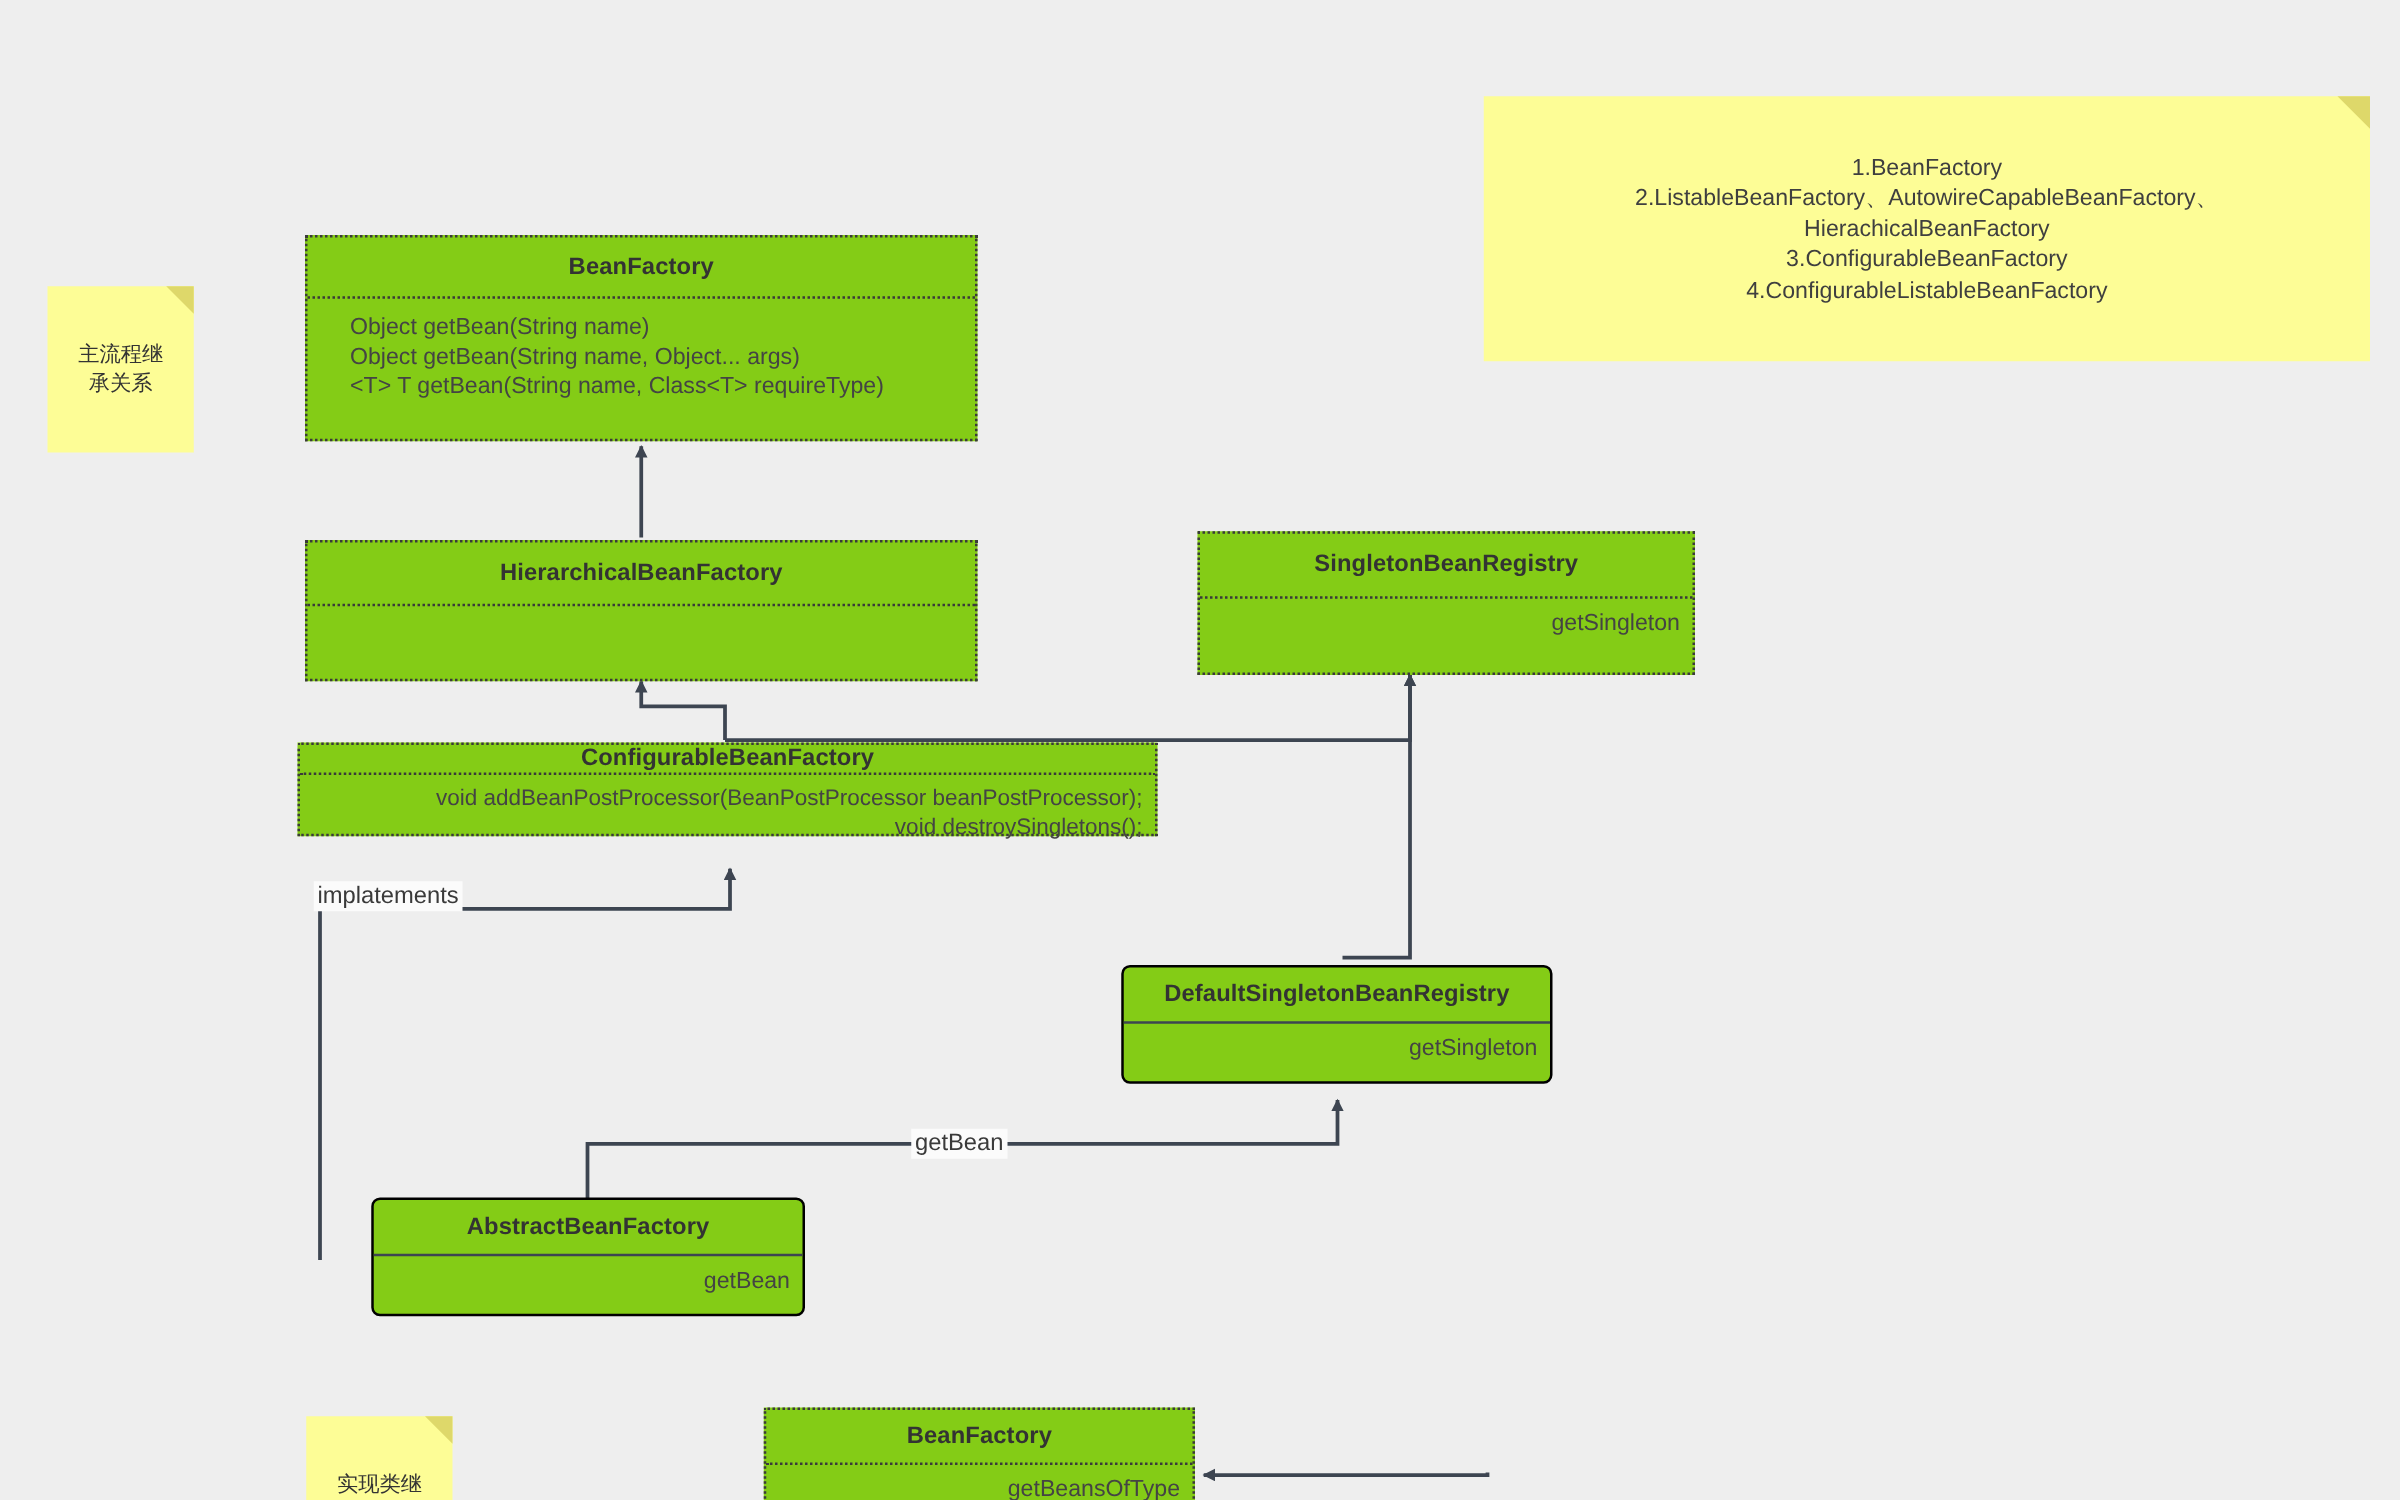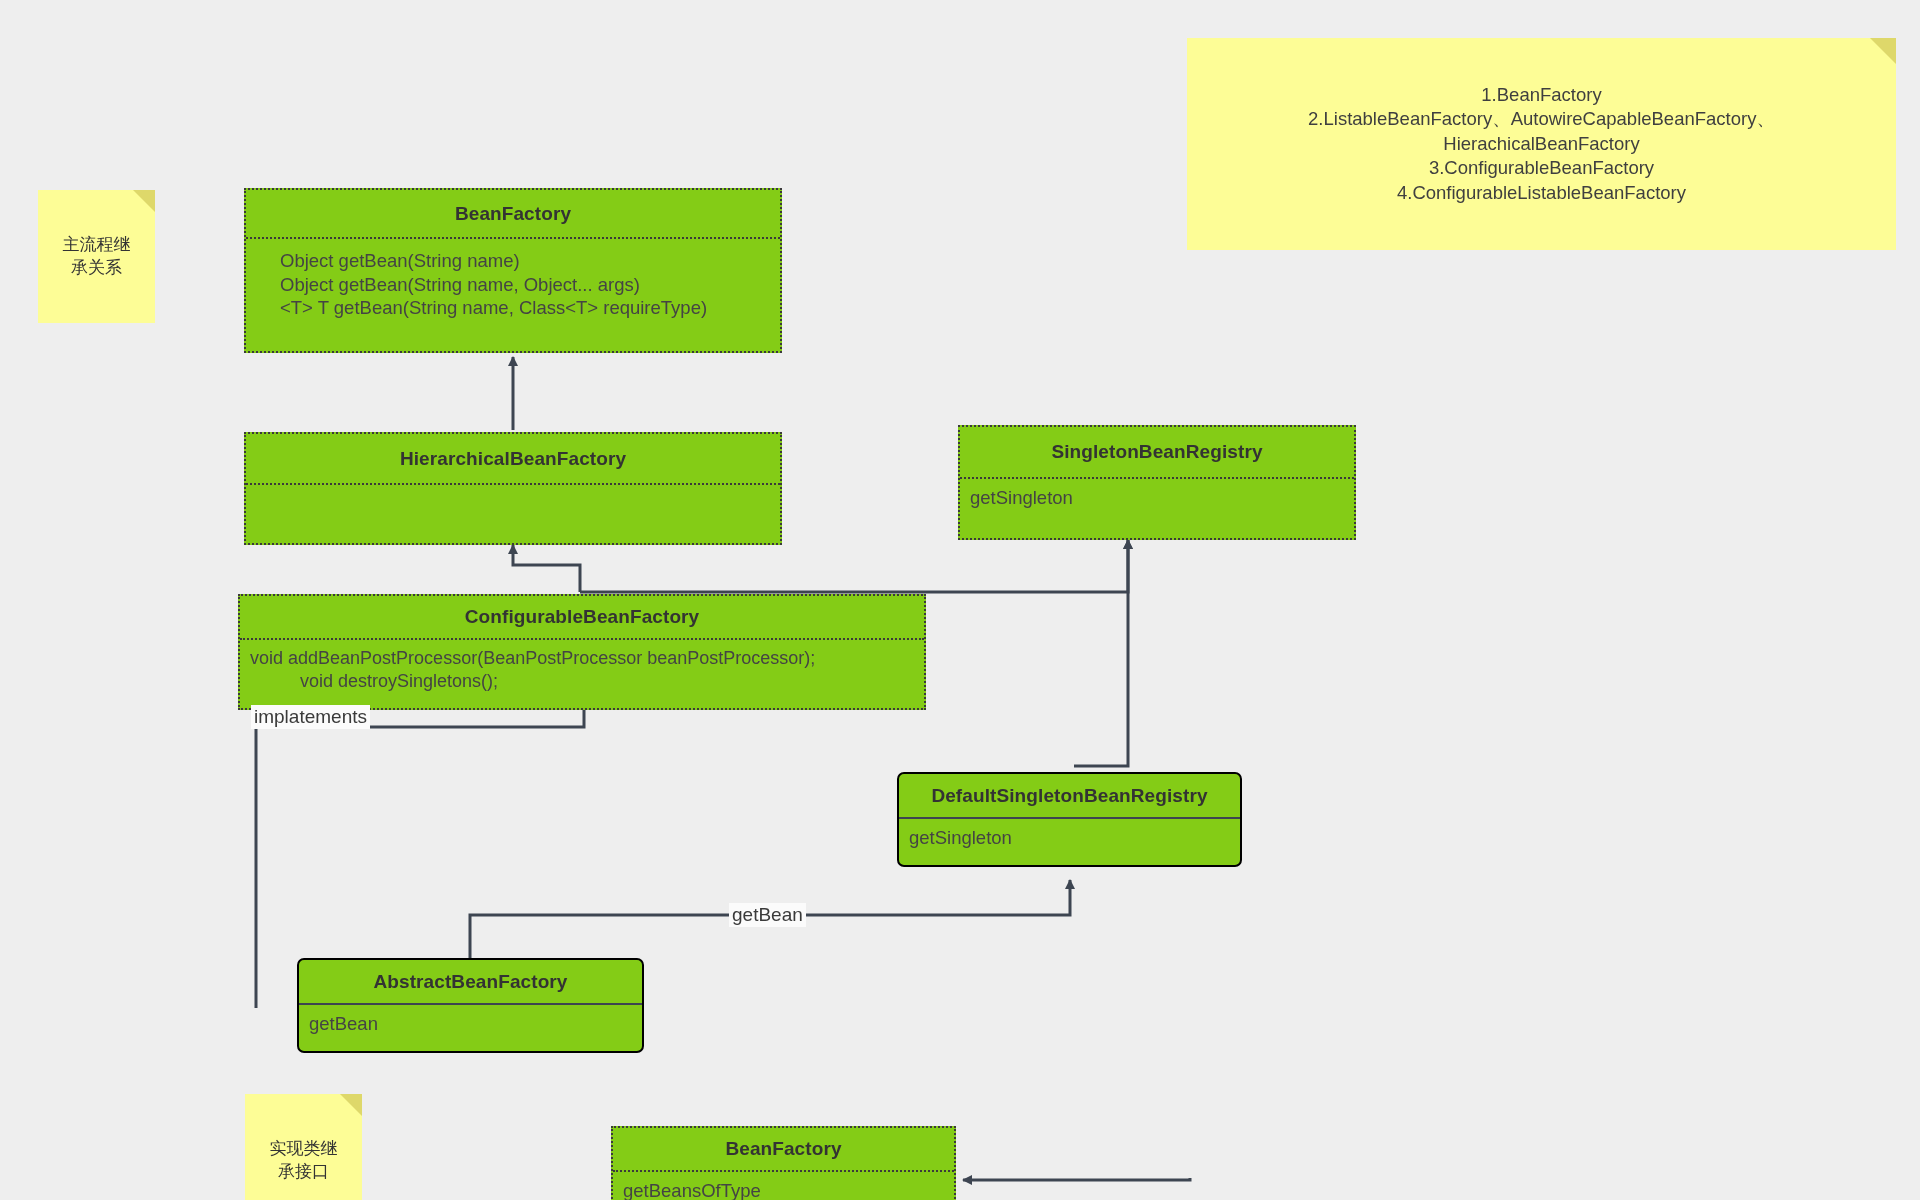--- a/index.html
+++ b/index.html
@@ -52,32 +52,33 @@
   .uml .members {
     flex: 1;
     padding: 10px 12px 6px 12px;
     color: #444444;
     font-size: 18.5px;
     line-height: 1.28;
     white-space: nowrap;
   }
   .uml .members .m { display: block; }
   .uml .members.indent { padding-left: 34px; }
-  .uml .members.pad-sm { padding: 7px 10px 4px 10px; }
+  .uml .members.pad-sm { padding: 7px 10px 4px 10px; text-align: right; }
 
   
   .note {
     position: absolute;
     background: #fdfd96;
     color: #333333;
     display: flex;
     align-items: center;
     justify-content: center;
     text-align: center;
     line-height: 1.32;
+    margin-top: 39px;
   }
   .note .fold {
     position: absolute;
     top: 0; right: 0;
     width: 0; height: 0;
     border-left: 22px solid transparent;
     border-top: 22px solid #ded86a;
   }
   .note.small {
     font-size: 17px;
@@ -173,21 +174,21 @@
     <div class="members"></div>
   </div>
 
   <div class="uml iface" style="left:958px; top:425px; width:398px; height:115px;">
     <div class="title" style="height:52px;">SingletonBeanRegistry</div>
     <div class="members pad-sm">
       <span class="m">getSingleton</span>
     </div>
   </div>
 
-  <div class="uml iface" style="left:238px; top:594px; width:688px; height:116px;">
+  <div class="uml iface" style="left:238px; top:594px; width:688px; height:75px;">
     <div class="title" style="height:44px;">ConfigurableBeanFactory</div>
     <div class="members pad-sm" style="font-size:18px;">
       <span class="m">void addBeanPostProcessor(BeanPostProcessor beanPostProcessor);</span>
       <span class="m" style="padding-left:6px;margin-left:44px;">void destroySingletons();</span>
     </div>
   </div>
 
   <div class="uml impl" style="left:897px; top:772px; width:345px; height:95px;">
     <div class="title" style="height:45px;">DefaultSingletonBeanRegistry</div>
     <div class="members pad-sm">

